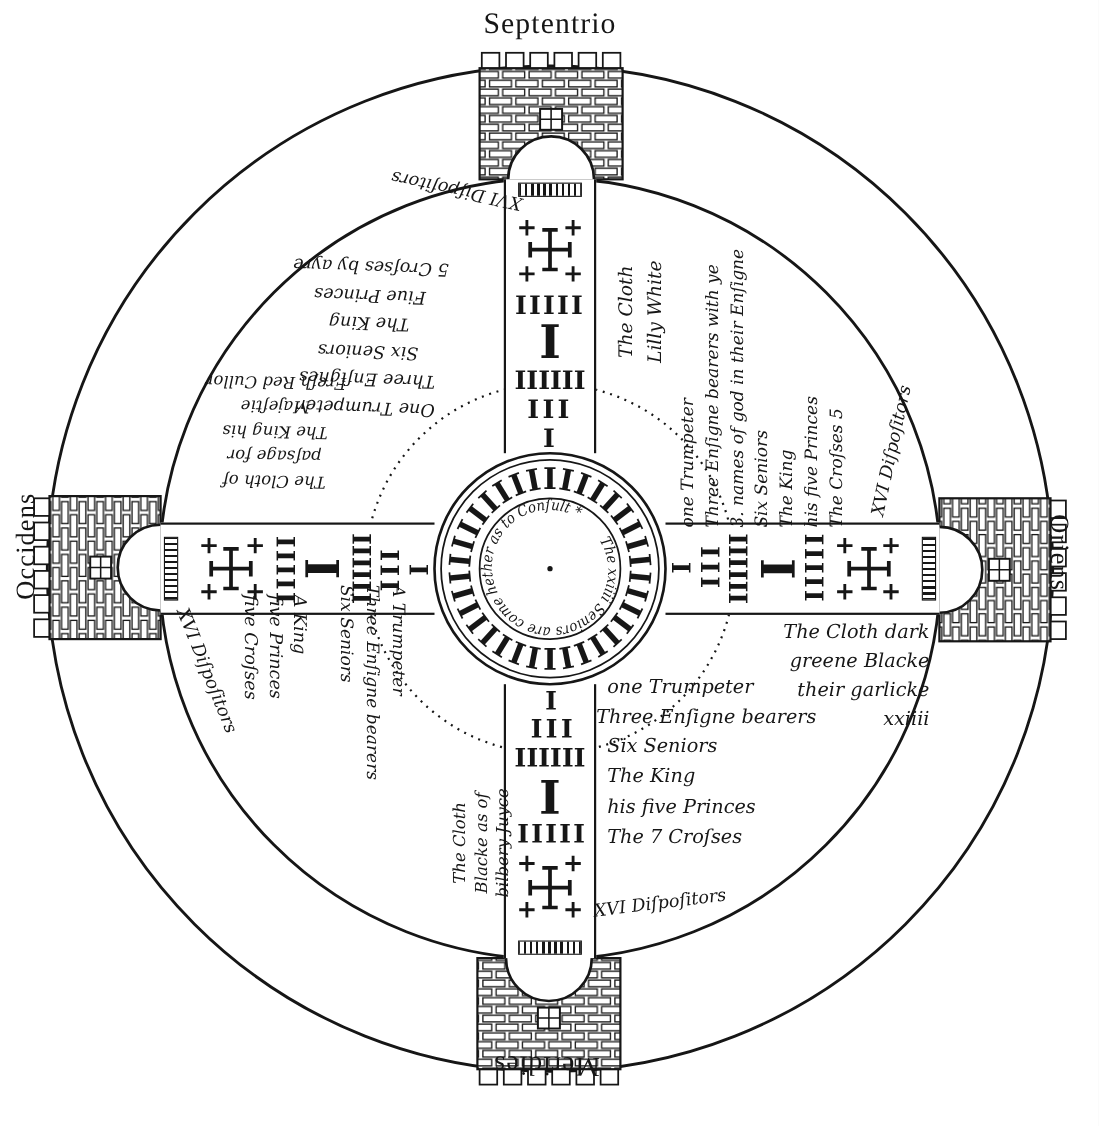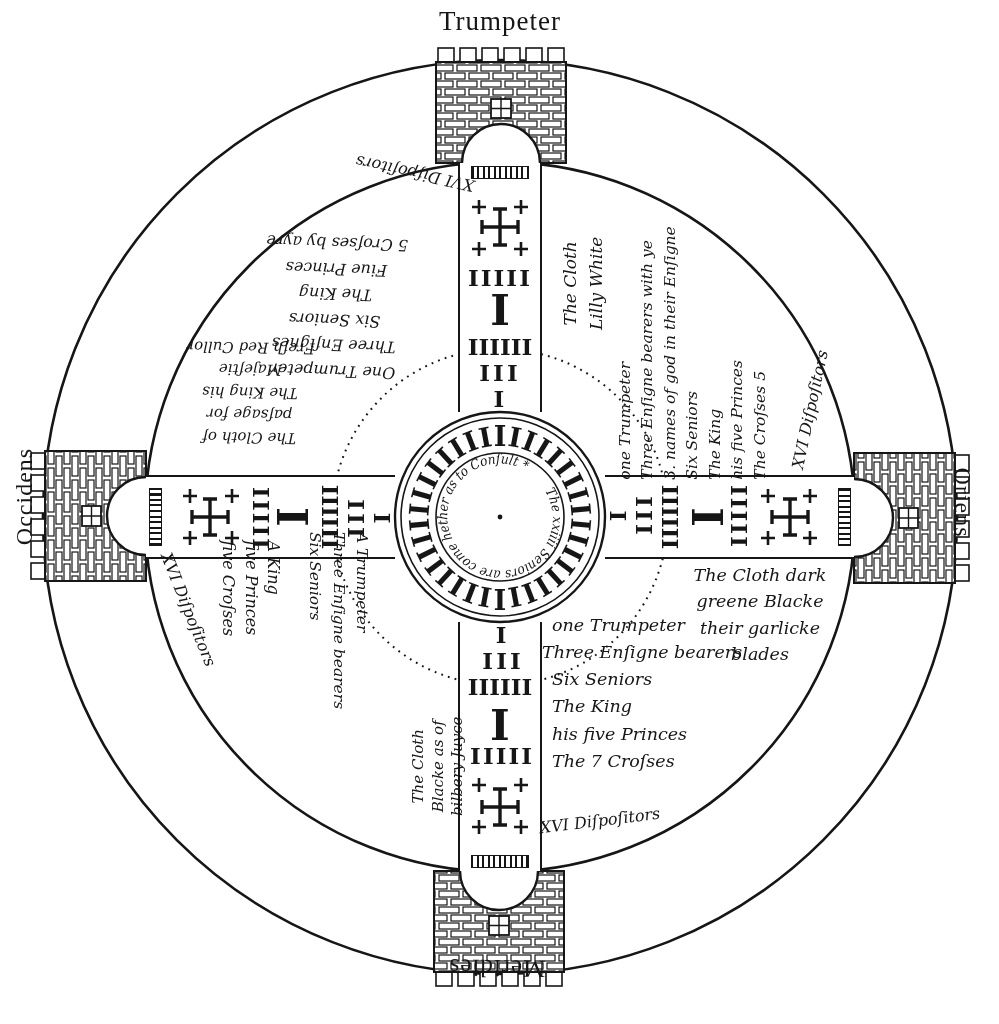--- a/index.html
+++ b/index.html
@@ -42,21 +42,21 @@
   #nw-list{left:235px;top:230px;width:200px;font-size:16px;line-height:1.6;text-align:center;transform:rotate(182deg);}
   #nw-cloth{left:180px;top:336px;width:140px;font-size:15px;line-height:1.5;text-align:center;transform:rotate(181deg);}
   #rim-nw{left:330px;top:164px;width:170px;font-size:16px;text-align:center;transform:rotate(192deg);}
 
   #ne-cloth{left:468px;top:257px;width:230px;font-size:17px;line-height:1.55;text-align:center;transform:rotate(-90deg);}
   #ne-list{left:543px;top:251px;width:300px;font-size:15.5px;line-height:1.45;text-align:left;transform:rotate(-90deg);}
   #rim-ne{left:725px;top:400px;width:170px;font-size:16px;text-align:center;transform:rotate(-78deg);}
 
   #se-list{left:552px;top:612px;width:250px;font-size:17.5px;line-height:1.55;text-align:left;}
   #se-list .line:nth-child(2){margin-left:-10px;}
-  #se-cloth{left:675px;top:562px;width:170px;font-size:17.5px;line-height:1.5;text-align:center;}
+  #se-cloth{left:675px;top:562px;width:170px;font-size:17.5px;line-height:1.5;text-align:right;}
   #rim-se{left:510px;top:811px;width:180px;font-size:16px;text-align:center;transform:rotate(-7deg);}
 
   #sw-list{left:213px;top:622px;width:250px;font-size:15.5px;line-height:1.5;text-align:left;transform:rotate(90deg);}
   #sw-list2{left:140px;top:617px;width:220px;font-size:16px;line-height:1.4;text-align:left;transform:rotate(90deg);}
   #sw-cloth{left:363px;top:737px;width:150px;font-size:15px;line-height:1.3;text-align:center;transform:rotate(-90deg);}
   #rim-sw{left:101px;top:600px;width:175px;font-size:16px;text-align:center;transform:rotate(68deg);}
 </style>
 </head>
 <body>
 
@@ -192,21 +192,21 @@
       <span class="ring-tick" style="transform: translate(-50%, -50%) rotate(275.29deg) translateY(-81px);">I</span>
       <span class="ring-tick" style="transform: translate(-50%, -50%) rotate(285.88deg) translateY(-81px);">I</span>
       <span class="ring-tick" style="transform: translate(-50%, -50%) rotate(296.47deg) translateY(-81px);">I</span>
       <span class="ring-tick" style="transform: translate(-50%, -50%) rotate(307.06deg) translateY(-81px);">I</span>
       <span class="ring-tick" style="transform: translate(-50%, -50%) rotate(317.65deg) translateY(-81px);">I</span>
       <span class="ring-tick" style="transform: translate(-50%, -50%) rotate(328.24deg) translateY(-81px);">I</span>
       <span class="ring-tick" style="transform: translate(-50%, -50%) rotate(338.82deg) translateY(-81px);">I</span>
       <span class="ring-tick" style="transform: translate(-50%, -50%) rotate(349.41deg) translateY(-81px);">I</span>
     </div>
 
-  <div class="caps" id="lbl-north">Trumpeter</div>
+  <div class="caps" id="lbl-north">Septentrio</div>
   <div class="caps" id="lbl-south">Meridies</div>
   <div class="caps" id="lbl-west">Occidens</div>
   <div class="caps" id="lbl-east">Oriens</div>
 
   <div class="txt" id="rim-nw">XVI Diſpoſitors</div>
   <div class="txt" id="rim-ne">XVI Diſpoſitors</div>
   <div class="txt" id="rim-se">XVI Diſpoſitors</div>
   <div class="txt" id="rim-sw">XVI Diſpoſitors</div>
 
   <div class="txt" id="nw-list">
@@ -236,21 +236,21 @@
     <span class="line">Six Seniors</span>
     <span class="line">The King</span>
     <span class="line">his five Princes</span>
     <span class="line">The Croſses 5</span>
   </div>
 
   <div class="txt" id="se-cloth">
     <span class="line">The Cloth dark</span>
     <span class="line">greene Blacke</span>
     <span class="line">their garlicke</span>
-    <span class="line">blades</span>
+    <span class="line">xxiiii</span>
   </div>
   <div class="txt" id="se-list">
     <span class="line">one Trumpeter</span>
     <span class="line">Three Enſigne bearers</span>
     <span class="line">Six Seniors</span>
     <span class="line">The King</span>
     <span class="line">his five Princes</span>
     <span class="line">The 7 Croſses</span>
   </div>
 

